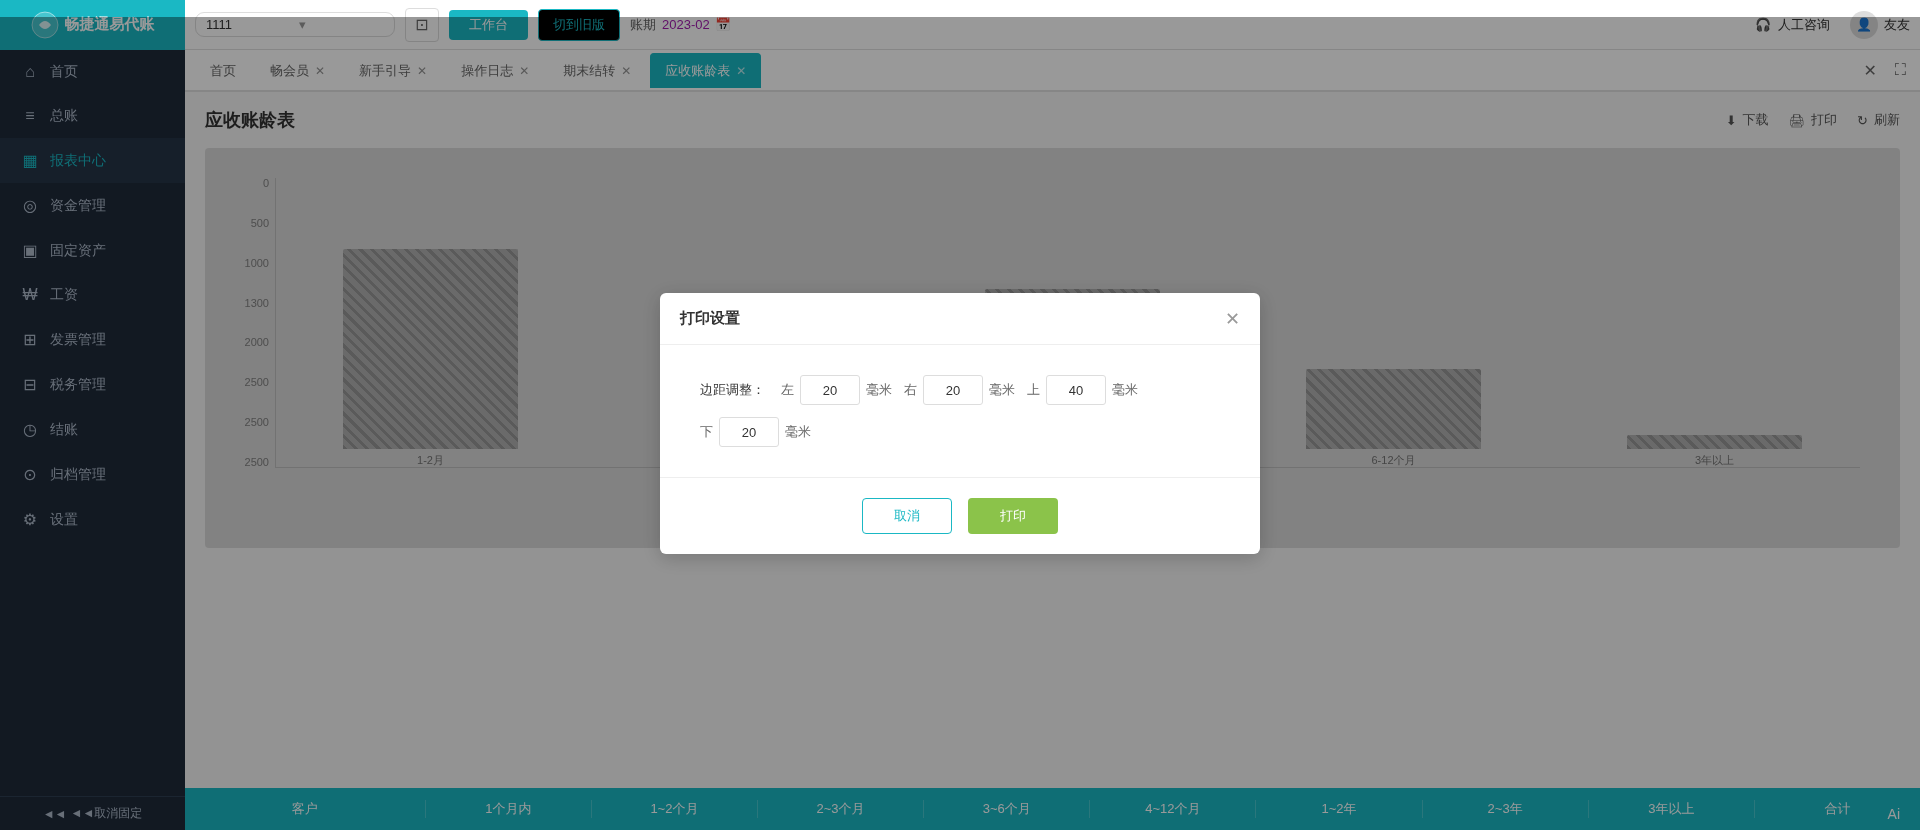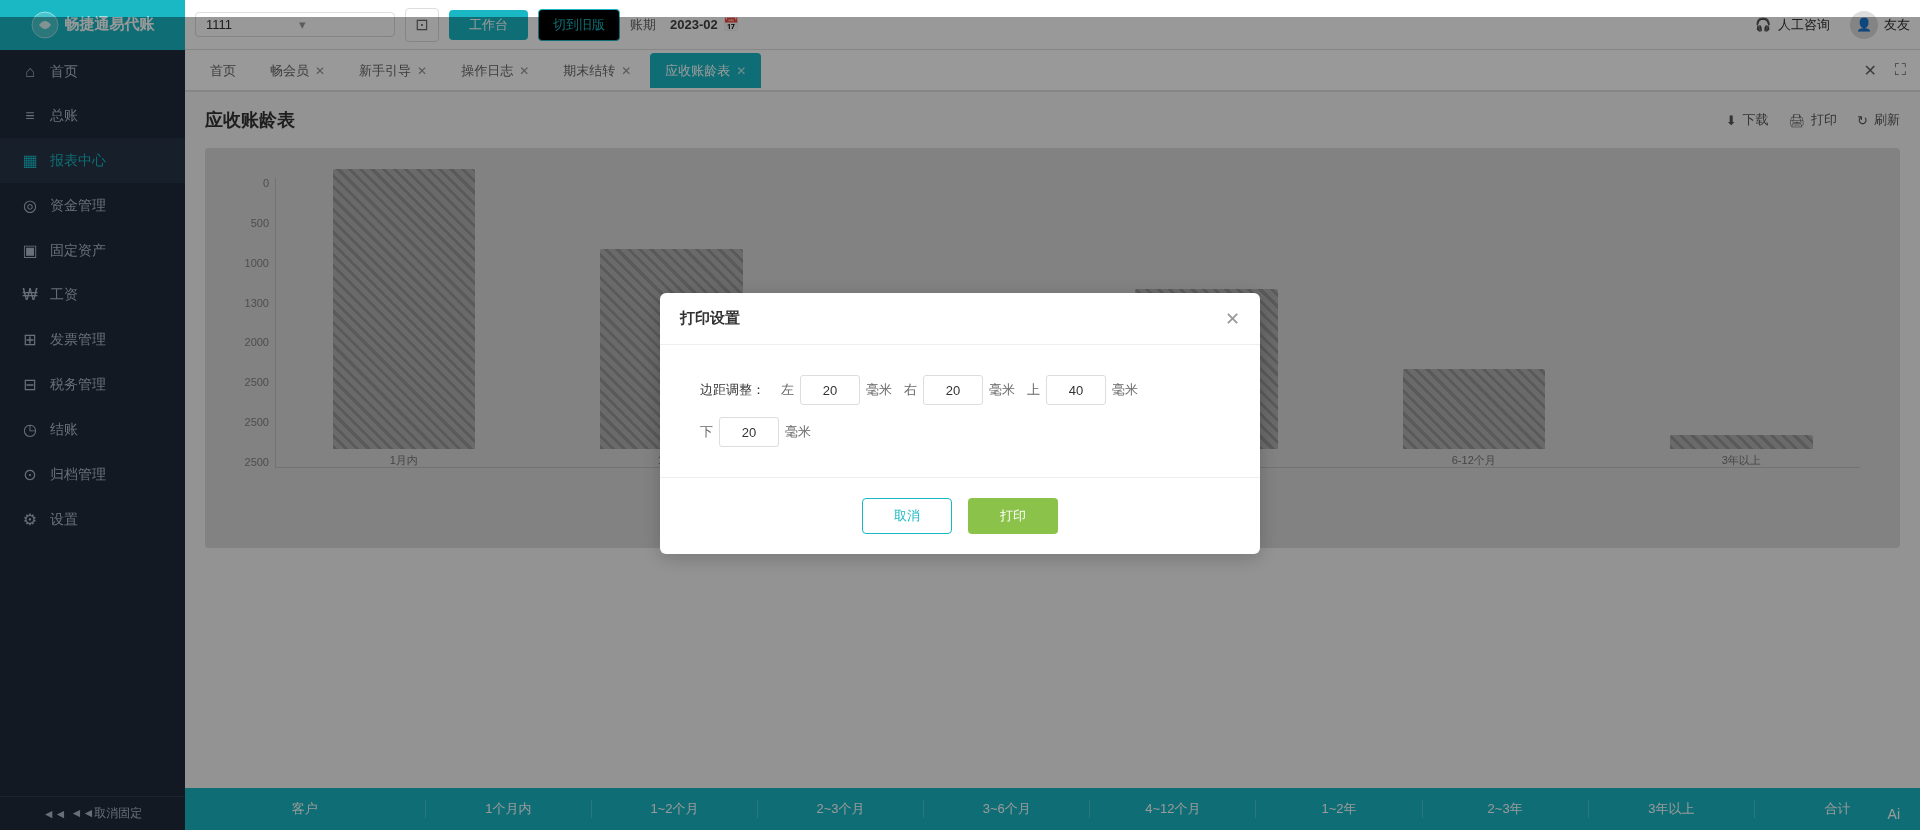--- a/index.html
+++ b/index.html
@@ -30,21 +30,21 @@
     }
     .logo-icon {
       width: 28px;
       height: 28px;
       margin-right: 6px;
     }
     .company-selector {
       display: flex;
       align-items: center;
       border: 1px solid #ddd;
-      border-radius: 4px;
+      border-radius: 9px;
       padding: 4px 10px;
       min-width: 200px;
       cursor: pointer;
       background: #fff;
     }
     .company-selector span { flex: 1; color: #333; }
     .company-selector .arrow { color: #999; margin-left: 8px; }
     .copy-btn {
       width: 34px;
       height: 34px;
@@ -77,21 +77,21 @@
       font-size: 13px;
     }
     .period-area {
       display: flex;
       align-items: center;
       gap: 6px;
       color: #333;
       font-size: 13px;
     }
     .period-label { color: #666; }
-    .period-value { color: #404040; font-weight: bold; margin-left: 8px; }
+    .period-value { color: #a21caf; font-weight: normal; }
     .calendar-icon { color: #1ab8c4; cursor: pointer; }
     .header-right {
       margin-left: auto;
       display: flex;
       align-items: center;
       gap: 20px;
     }
     .support-btn {
       display: flex;
       align-items: center;
@@ -624,24 +624,20 @@
             <span class="y-label">2500</span>
             <span class="y-label">2000</span>
             <span class="y-label">1300</span>
             <span class="y-label">1000</span>
             <span class="y-label">500</span>
             <span class="y-label">0</span>
           </div>
           <div class="chart-y-axis"></div>
           <div class="chart-x-axis"></div>
           <div class="bars-container">
-            <div class="bar-group">
-              <div class="bar" style="height: 280px;"></div>
-              <span class="bar-label">1月内</span>
-            </div>
             <div class="bar-group">
               <div class="bar" style="height: 200px;"></div>
               <span class="bar-label">1-2月</span>
             </div>
             <div class="bar-group">
               <div class="bar" style="height: 140px;"></div>
               <span class="bar-label">2-3月</span>
             </div>
             <div class="bar-group">
               <div class="bar" style="height: 160px;"></div>

